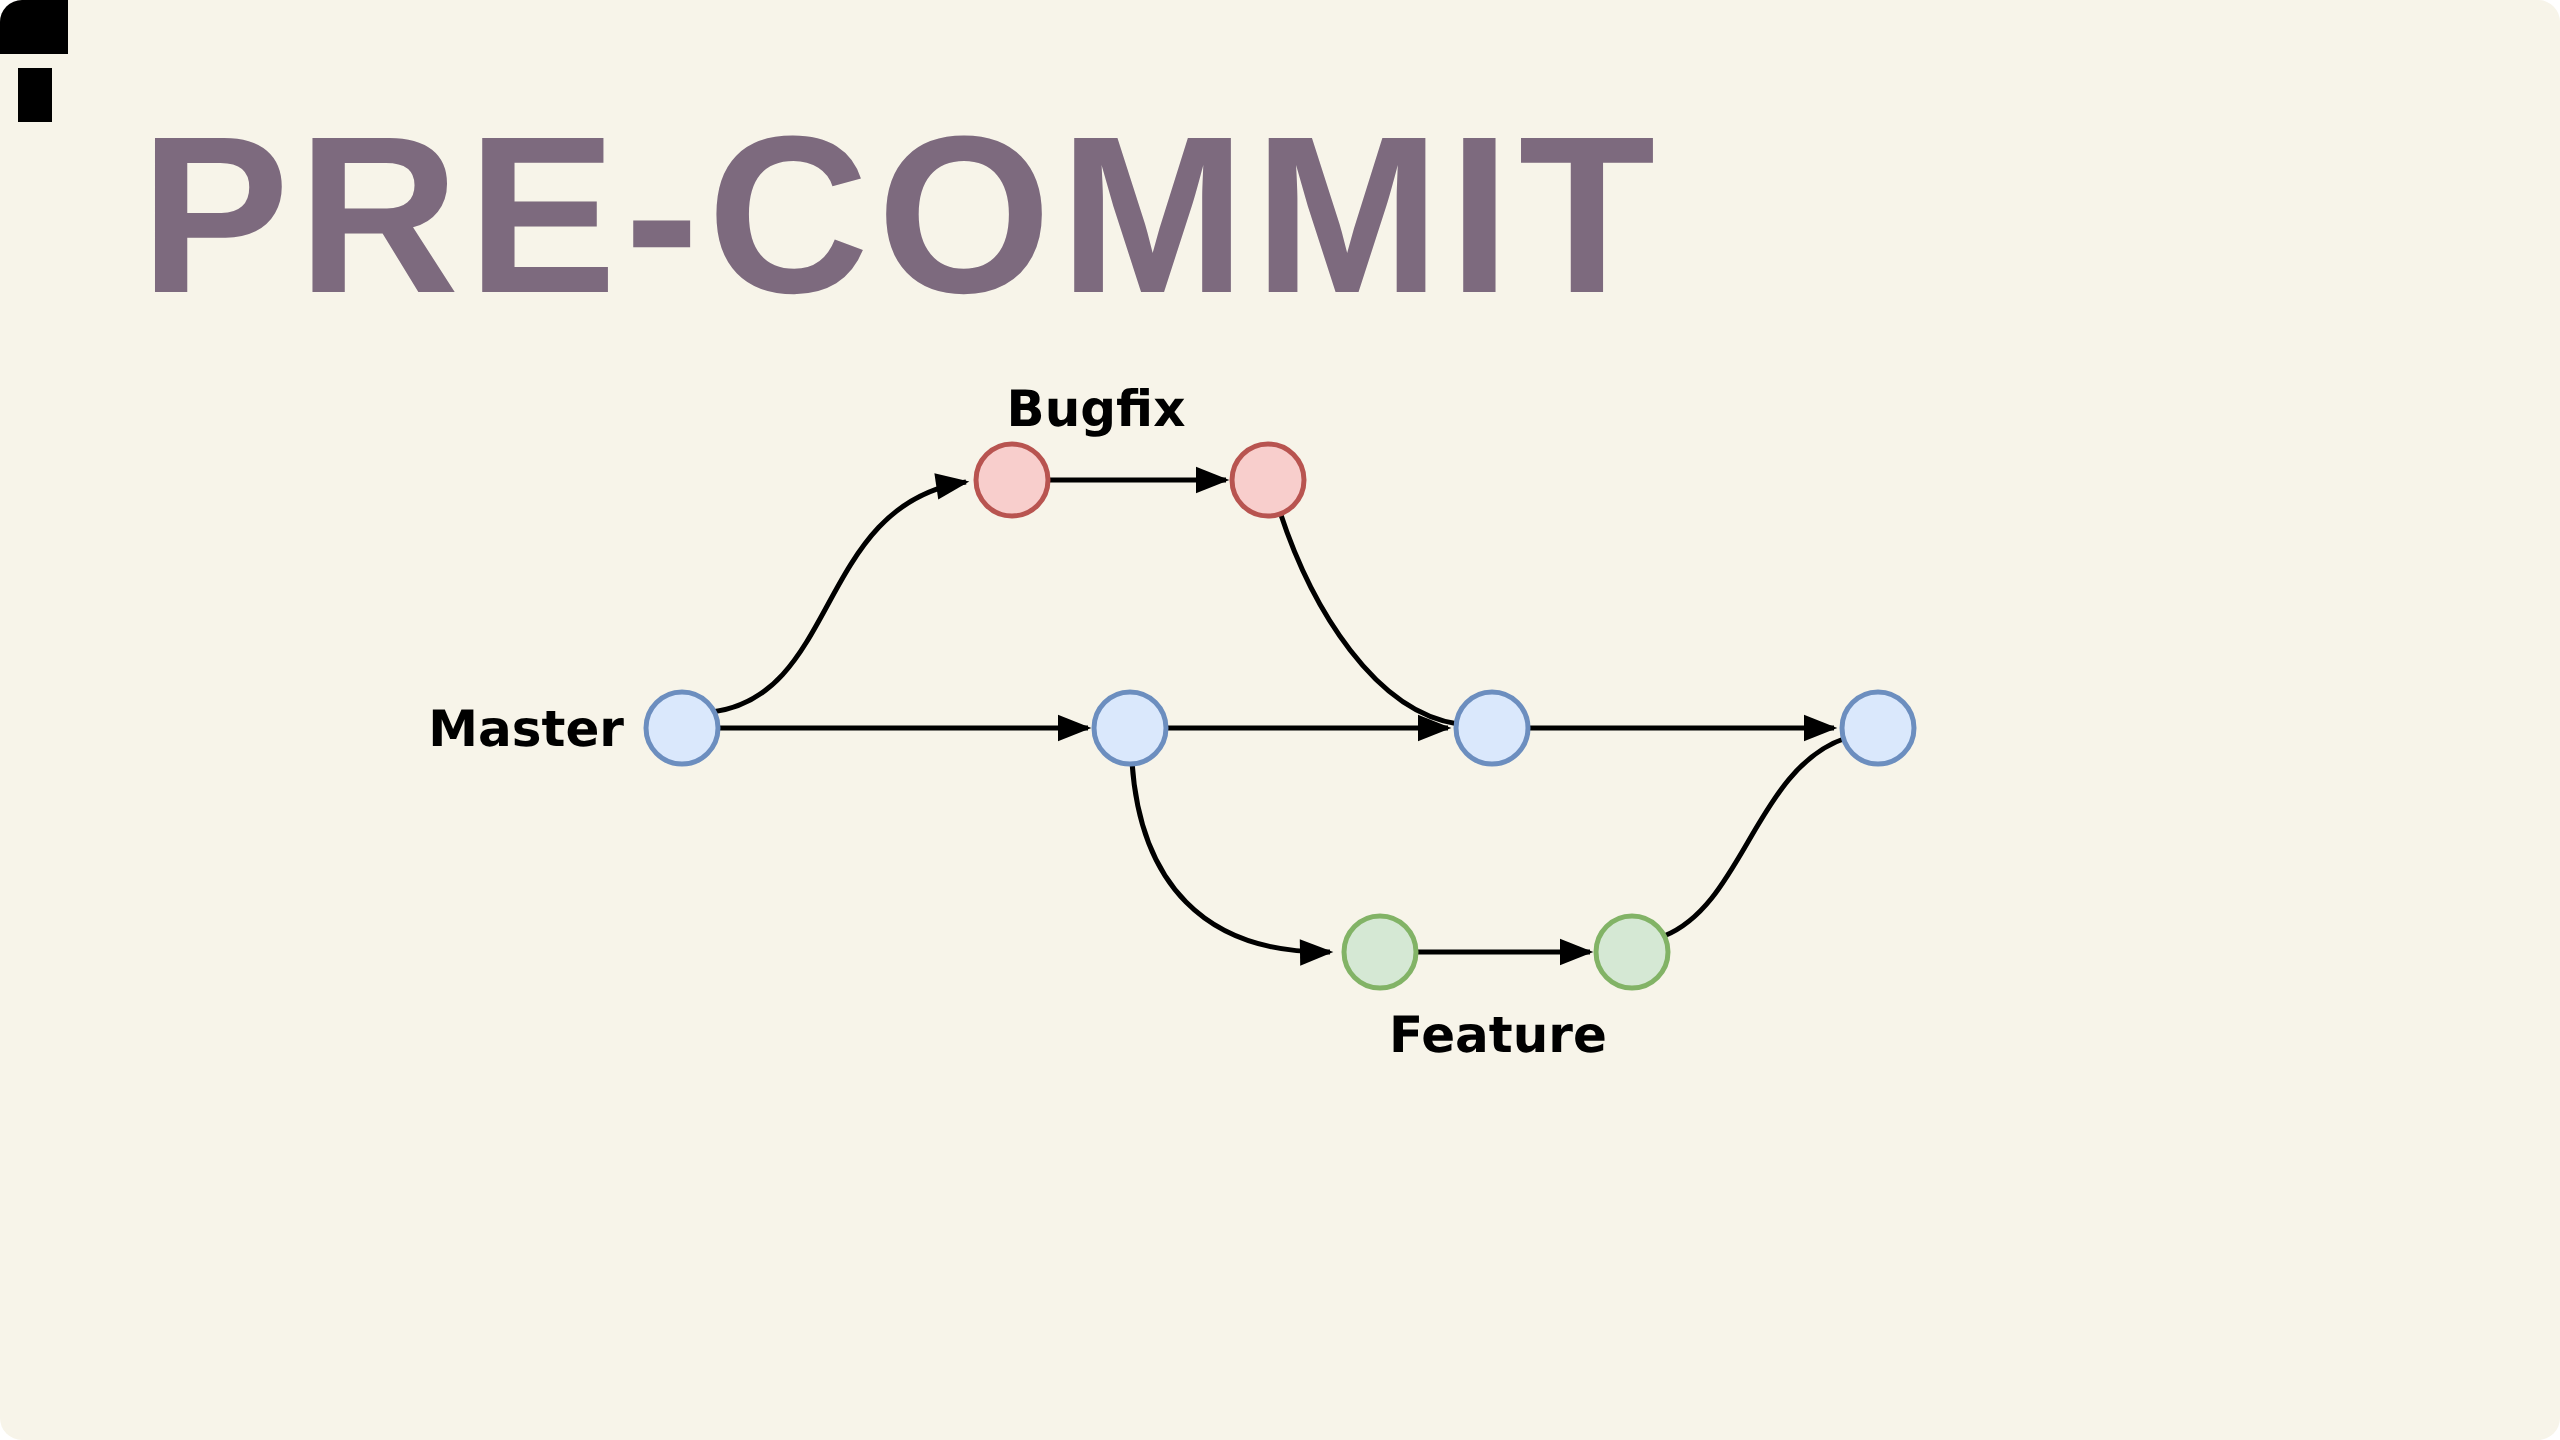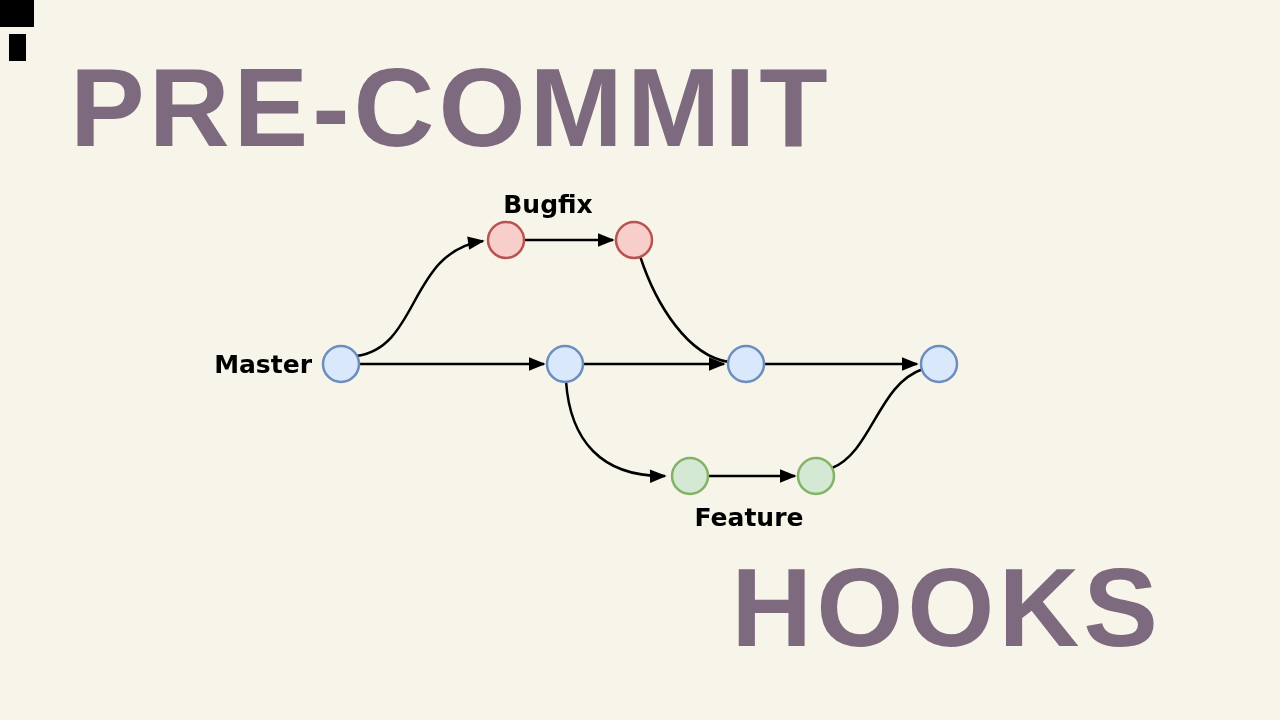--- a/index.html
+++ b/index.html
@@ -5,20 +5,21 @@
   html, body {
     margin: 0;
     padding: 0;
   }
   .stage {
     position: relative;
     width: 1280px;
     height: 720px;
     overflow: hidden;
     font-family: "Liberation Sans", sans-serif;
+    border-radius: 11px;
   }
   .corner-mark {
     position: absolute;
     background: #000000;
   }
   .corner-mark.one { left: 0; top: 0; width: 34px; height: 27px; }
   .corner-mark.two { left: 9px; top: 34px; width: 17px; height: 27px; }
   .big-title {
     position: absolute;
     font-weight: bold;
@@ -44,21 +45,20 @@
 </head>
 <body>
 
 <div class="stage" style="background: rgb(247, 244, 233);">
 
   <div class="corner-mark one"></div>
   <div class="corner-mark two"></div>
 
   <div class="big-title top" style="color: rgb(125, 106, 126);">PRE-COMMIT</div>
 
-  <div class="big-title bottom" style="color: rgb(125, 106, 126);">HOOKS</div>
 
   <svg class="diagram-svg" width="1280" height="720" viewBox="0 0 1280 720">
     <defs>
       <marker id="arrow" viewBox="0 0 12 12" refX="10" refY="6" markerWidth="8" markerHeight="8" orient="auto">
         <path d="M1,2 L11,6 L1,10 z" fill="#000000"></path>
       </marker>
     </defs>
 
     <g fill="none" stroke-width="2.5">
 

